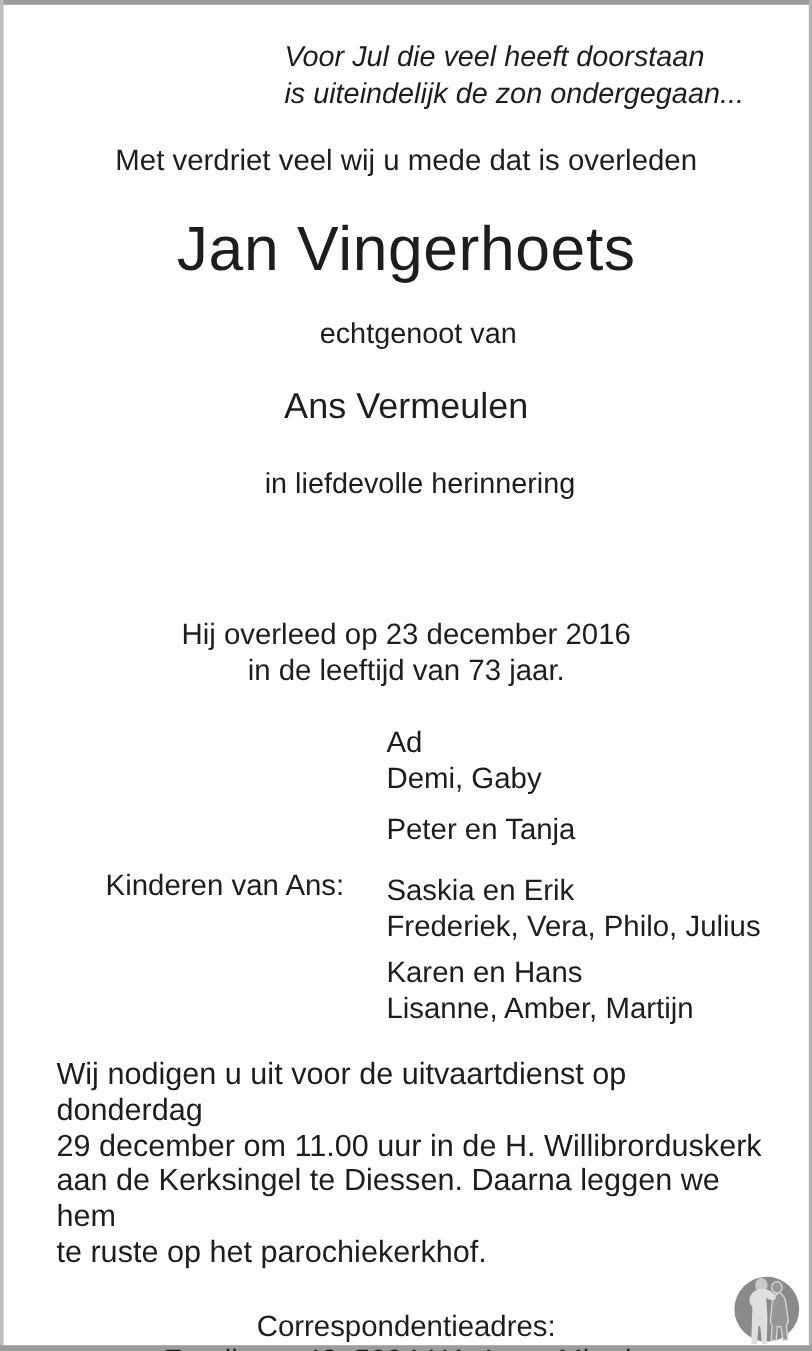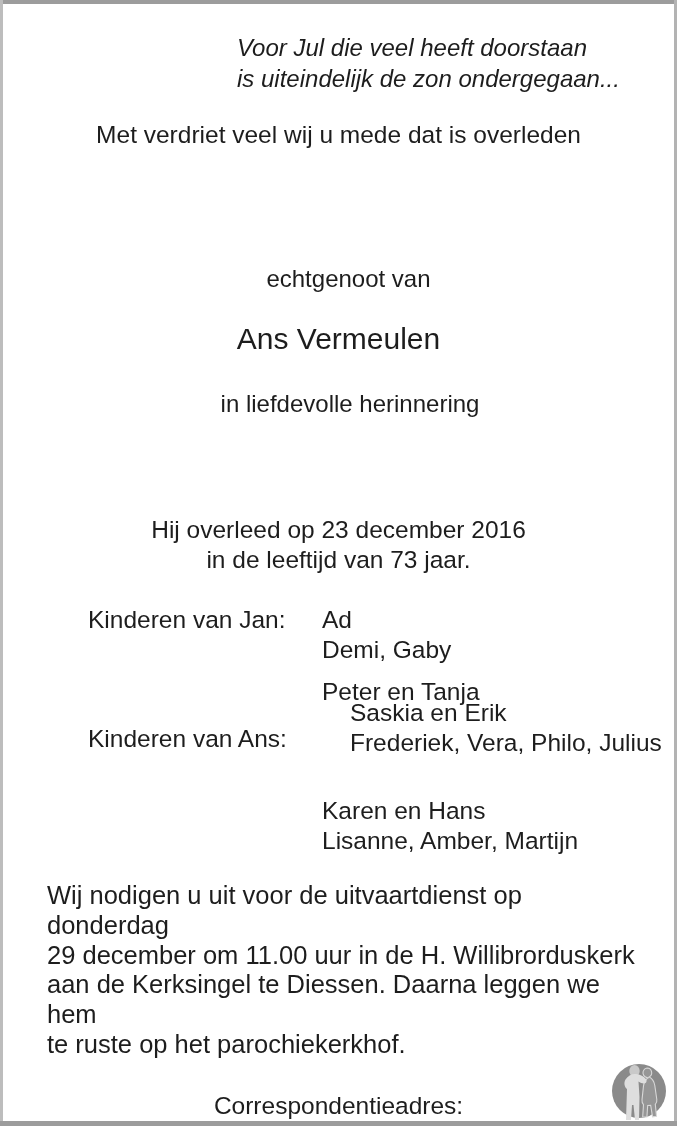--- a/index.html
+++ b/index.html
@@ -38,21 +38,21 @@
   .rel2 { top: 390px; font-size: 24px; padding-left: 23px; }
   .remembered { top: 447px; font-size: 31px; }
   .death { top: 515px; font-size: 24.5px; line-height: 30px; }
 
   .child-label { font-size: 24.5px; line-height: 29.5px; left: 88px; }
   .child-group { font-size: 24.5px; line-height: 29.5px; left: 322px; }
   .jan-label { top: 605px; }
   .jan-g0 { top: 605px; }
   .jan-g1 { top: 677px; }
   .ans-label { top: 724px; }
-  .ans-g0 { top: 698px; margin-left: 28px; }
+  .ans-g0 { top: 728px; }
   .ans-g1 { top: 796px; }
 
   .invitation {
     top: 881px; left: 47px; width: 592px;
     font-size: 25.5px; line-height: 29.8px;
     text-align: left;
   }
   .correspondence {
     top: 1064px;
     font-size: 24.5px; line-height: 28.5px; margin-top: 28px;
@@ -71,32 +71,32 @@
   <div class="frame frame-top"></div>
   <div class="frame frame-left"></div>
   <div class="frame frame-right"></div>
   <div class="frame frame-bottom"></div>
 
   <div class="t quote pre">Voor Jul die veel heeft doorstaan
 is uiteindelijk de zon ondergegaan...</div>
 
   <div class="t intro center">Met verdriet veel wij u mede dat is overleden</div>
 
+  <div class="t name-main center">Jan Vingerhoets</div>
 
   <div class="t rel1 center">echtgenoot van</div>
 
   <div class="t spouse center">Ans Vermeulen</div>
 
   <div class="t rel2 center">in liefdevolle herinnering</div>
 
 
   <div class="t death center pre">Hij overleed op 23 december 2016
 in de leeftijd van 73 jaar.</div>
 
-  <div class="t child-label jan-label">Kinderen van Jan:</div>
   <div class="t child-group jan-g0 pre">Ad
 Demi, Gaby</div>
   <div class="t child-group jan-g1 pre">Peter en Tanja</div>
 
   <div class="t child-label ans-label">Kinderen van Ans:</div>
   <div class="t child-group ans-g0 pre">Saskia en Erik
 Frederiek, Vera, Philo, Julius</div>
   <div class="t child-group ans-g1 pre">Karen en Hans
 Lisanne, Amber, Martijn</div>
 

